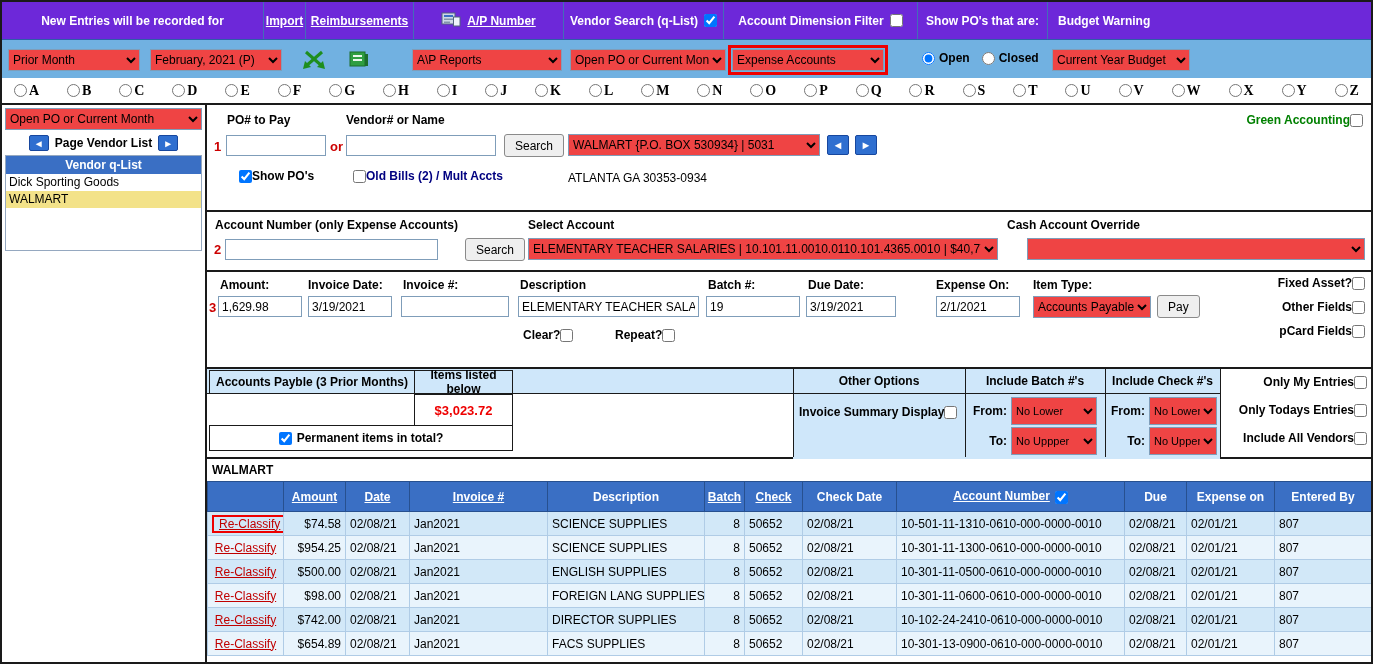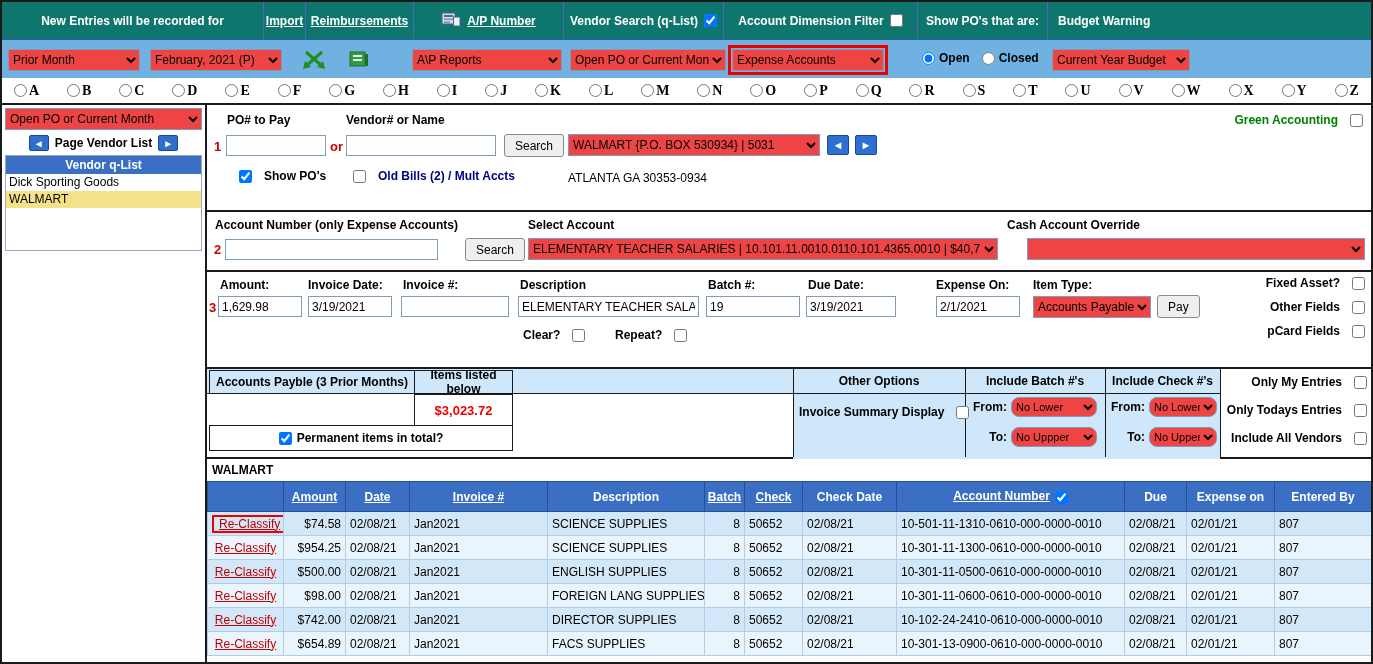--- a/index.html
+++ b/index.html
@@ -1,20 +1,20 @@
 <!DOCTYPE html>
 <html><head>
 <meta charset="utf-8">
 <style>
   * { margin:0; padding:0; box-sizing:border-box; }
   body { font-family:"Liberation Sans", sans-serif; background:#fff; }
   .page { width:1373px; height:664px; border:2px solid #1a1a1a; display:flex; flex-direction:column; overflow:hidden; background:#fff; }
 
   
-  .topbar1 { flex:0 0 37px; background:#0f766e; display:flex; color:#fff; font-size:12px; font-weight:bold; }
+  .topbar1 { flex:0 0 37px; background:#6d28d9; display:flex; color:#fff; font-size:12px; font-weight:bold; }
   .tcell { display:flex; align-items:center; justify-content:center; gap:6px; padding:0 6px; border-right:1px solid #446cb8; white-space:nowrap; }
   .tcell.last { border-right:none; flex:1; justify-content:flex-start; padding-left:10px; }
   .tlink { color:#fff; text-decoration:underline; cursor:pointer; }
 
   
   .topbar2 { flex:0 0 39px; background:#71b1e1; position:relative; font-size:12px; border-top:1px solid #2d5fa8; }
   select { font-size:12px; height:22px; border:1px solid #7f9db9; background:#ef4444; font-family:inherit; }
   input[type=text] { font-size:12px; height:21px; border:1px solid #7f9db9; padding:0 3px; font-family:inherit; }
   input[type=checkbox], input[type=radio] { width:13px; height:13px; margin:0; flex:0 0 auto; }
   .btn { font-size:12px; height:23px; padding:0 10px; border:1px solid #8a8a8a; background:#efefef; border-radius:3px; font-family:inherit; cursor:pointer; }
@@ -42,37 +42,37 @@
   .sec { position:relative; border-bottom:2px solid #1a1a1a; background:#fff; }
   .s1 { flex:0 0 107px; }
   .s2 { flex:0 0 60px; }
   .s3 { flex:0 0 97px; }
   .s4 { flex:0 0 90px; }
   .s5 { flex:1; border-bottom:none; position:relative; }
 
   .lbl { position:absolute; font-size:12px; font-weight:bold; white-space:nowrap; }
   .txt { position:absolute; font-size:12px; white-space:nowrap; }
   .rednum { position:absolute; color:#cc0000; font-weight:bold; font-size:13px; }
-  .cbrow { position:absolute; display:flex; align-items:center; gap:12px; font-size:12px; font-weight:bold; white-space:nowrap; }
+  .cbrow { position:absolute; display:flex; align-items:center; gap:0; font-size:12px; font-weight:bold; white-space:nowrap; }
   .navy { color:#000080; }
   .greenlbl { color:#008000; }
   .bluebtn { position:absolute; width:22px; height:20px; background:#2f6fd0; color:#fff; border:1px solid #17479e; font-size:11px; text-align:center; border-radius:2px; padding:0; cursor:pointer; }
 
   
   .band-blue { position:absolute; background:#cfe7fa; }
   .vline { position:absolute; top:0; bottom:0; width:1px; background:#1a1a1a; }
   .hline { position:absolute; height:1px; background:#1a1a1a; }
   .sumcell { position:absolute; border:1px solid #1a1a1a; font-size:12px; display:flex; align-items:center; justify-content:center; text-align:center; }
   .sumhdr { font-weight:bold; background:#cfe7fa; }
   .sumval { background:#fff; color:#ee0000; font-weight:bold; font-size:13px; }
   .sumperm { background:#fff; font-weight:bold; gap:5px; }
   .blockhdr { position:absolute; font-size:12px; font-weight:bold; text-align:center; }
   .fromto { position:absolute; display:flex; align-items:center; gap:4px; font-size:12px; font-weight:bold; }
   .fromto .ftlbl { display:inline-block; width:38px; text-align:right; }
-  .fromto select { height:20px; font-size:11px;border-radius:8px; }
+  .fromto select { height:28px; font-size:11px; }
 
   
   .entries-title { position:absolute; left:5px; top:4px; font-size:12px; font-weight:bold; }
   table.entries { position:absolute; left:0; top:22px; width:100%; border-collapse:collapse; table-layout:fixed; }
   table.entries th { background:#3a6fc4; color:#fff; font-size:12px; font-weight:bold; height:30px; border:1px solid #27508f; padding:0 2px; overflow:hidden; white-space:nowrap; text-align:center; }
   table.entries td { font-size:12px; height:24px; border:1px solid #b0cce6; padding:0 4px; overflow:hidden; white-space:nowrap; }
   tr.row-a td { background:#d2e8f8; }
   tr.row-b td { background:#e9f4fc; }
   .th-link { text-decoration:underline; cursor:pointer; }
   .reclassify-link { color:#c00000; text-decoration:underline; font-size:12px; cursor:pointer; }

